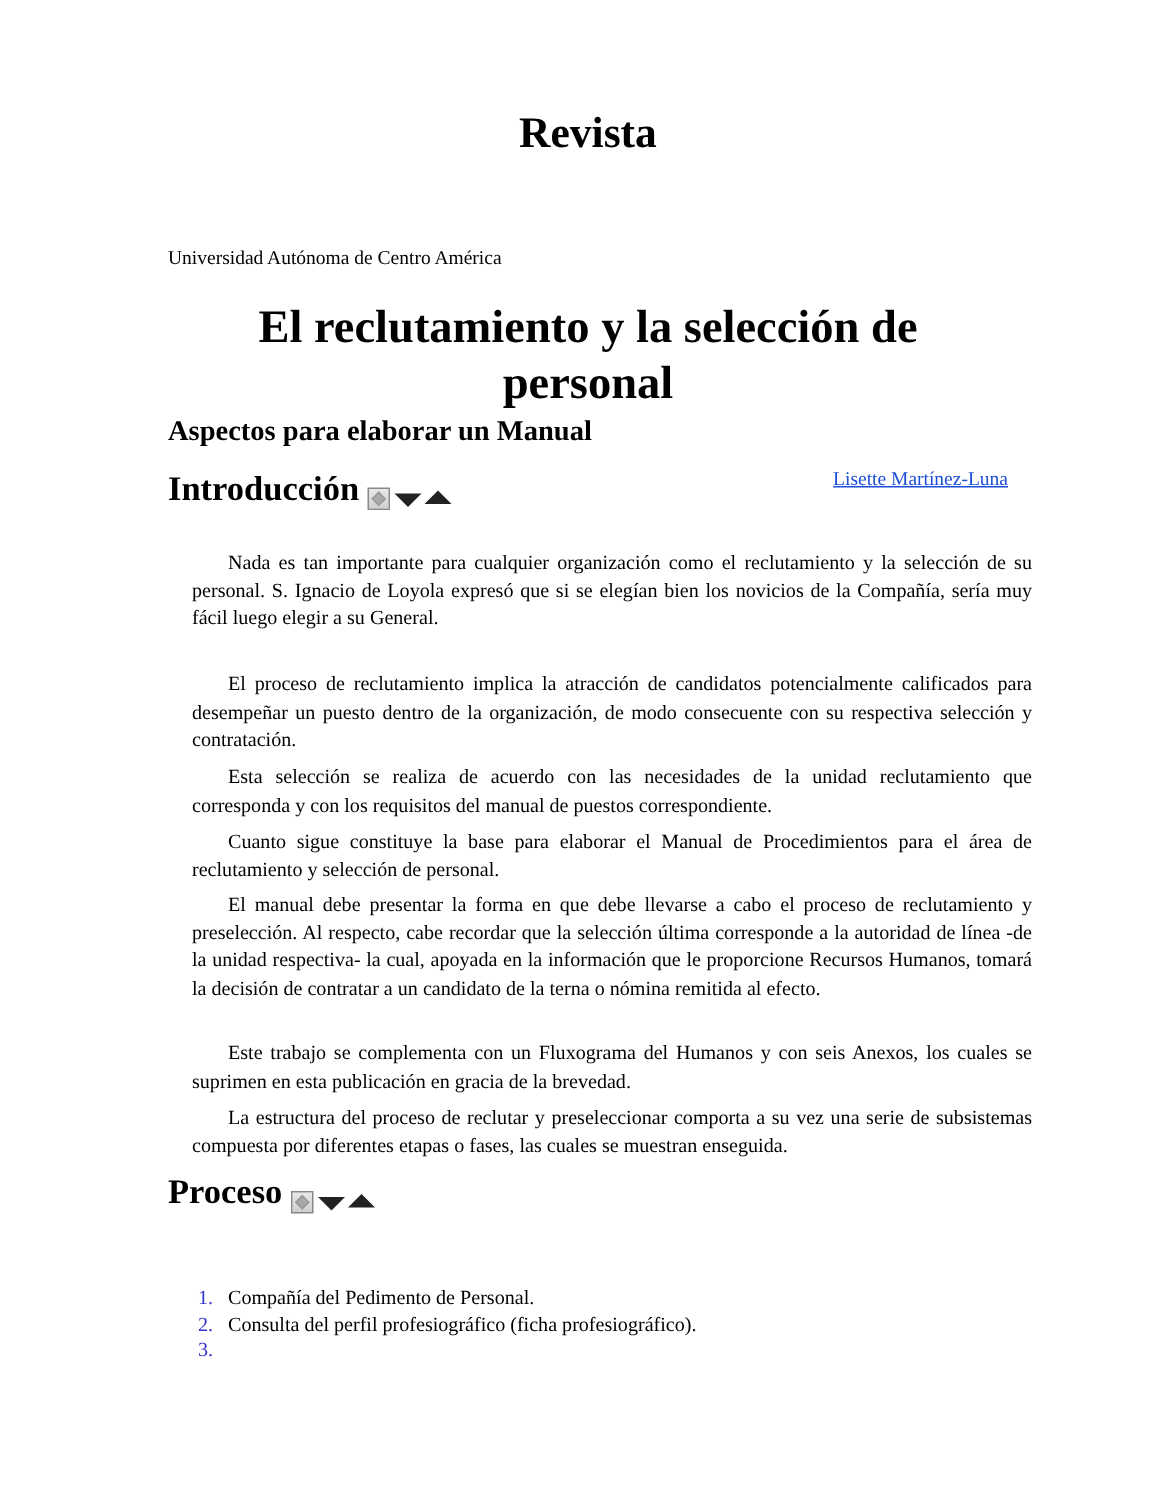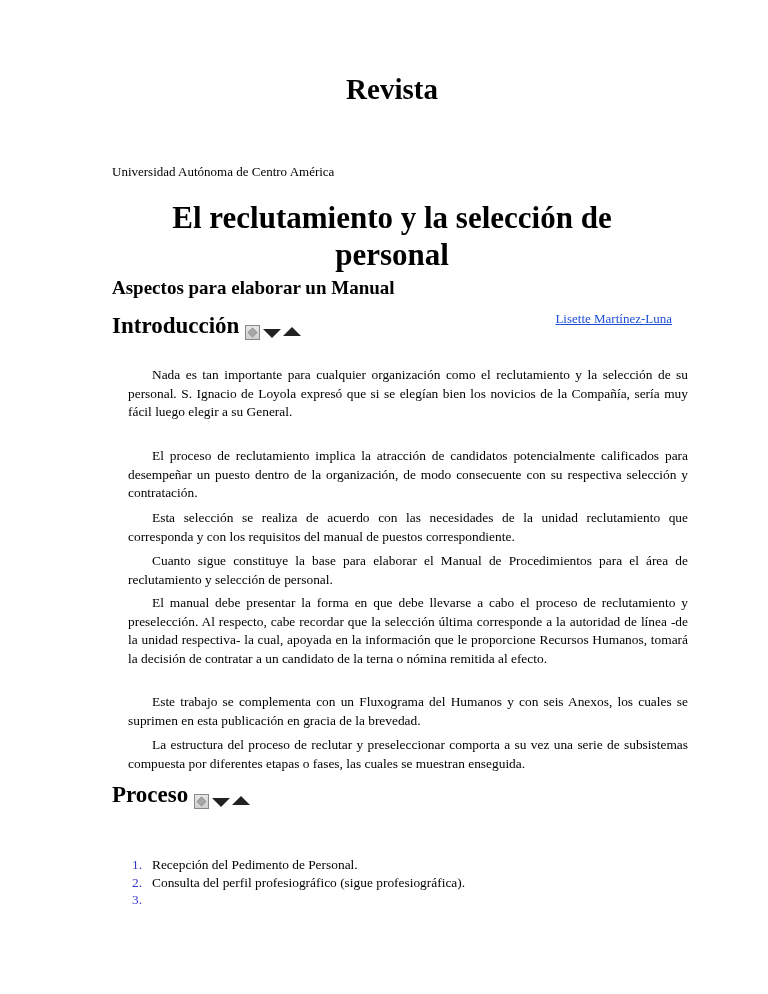--- a/index.html
+++ b/index.html
@@ -191,24 +191,24 @@
     <span class="nav-icons">
       <span class="nav-icon box-icon"></span>
       <span class="nav-icon tri-down"></span>
       <span class="nav-icon tri-up"></span>
     </span>
   </div>
 
   <ol class="steps">
     <li>
       <span class="step-num">1.</span>
-      <span>Recepción del Pedimento de Personal.</span>
+      <span>Compañía del Pedimento de Personal.</span>
     </li>
     <li>
       <span class="step-num">2.</span>
-      <span>Consulta del perfil profesiográfico (sigue profesiográfica).</span>
+      <span>Consulta del perfil profesiográfico (ficha profesiográfico).</span>
     </li>
     <li>
       <span class="step-num">3.</span>
     </li>
   </ol>
 
 </div>
 
 </body></html>

